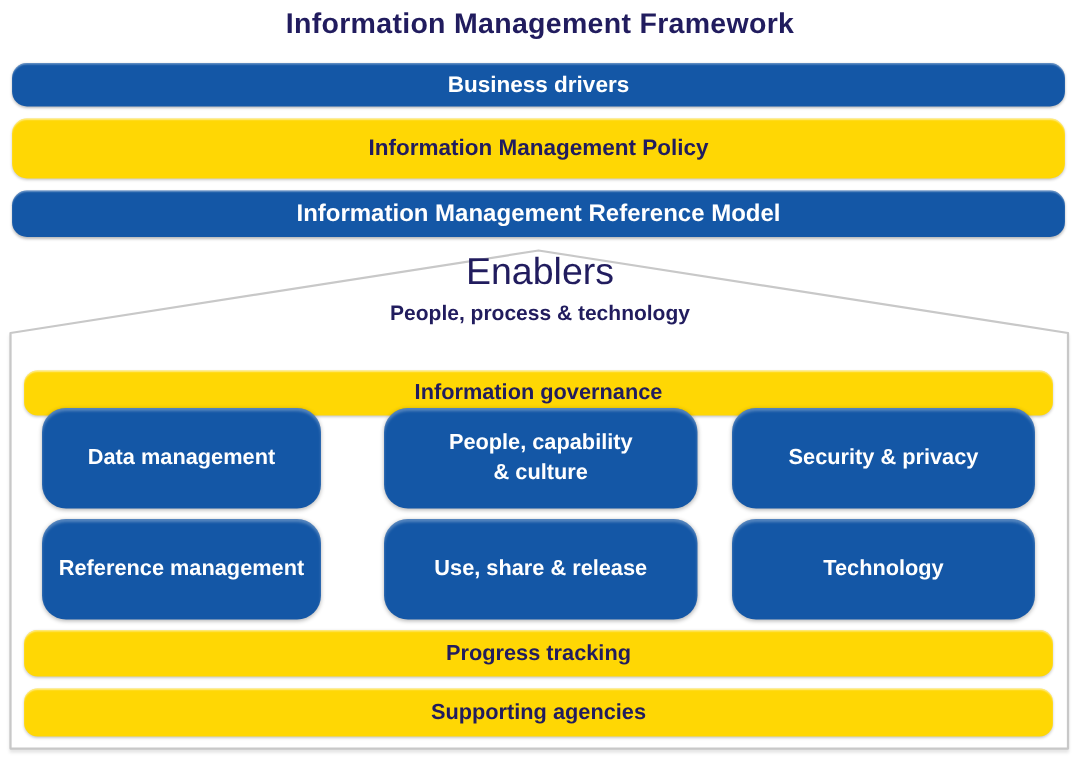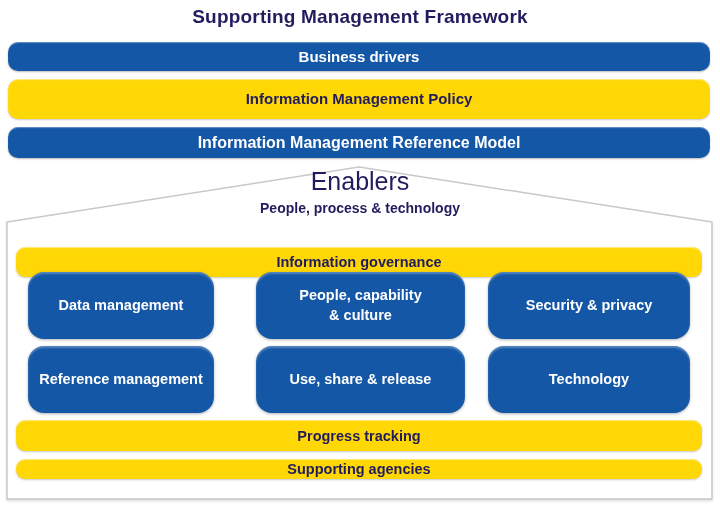--- a/index.html
+++ b/index.html
@@ -55,38 +55,38 @@
 
   .inner-bar{
     position:absolute;left:16px;width:686px;height:30px;
     background:var(--yellow);color:var(--navy);border-radius:9px;
     display:flex;align-items:center;justify-content:center;
     font-weight:bold;font-size:14.5px;
     box-shadow:inset 0 1px 1px rgba(255,255,255,.5), 0 1px 2px rgba(0,0,0,.22);
   }
   #bar-governance{top:232px;margin-top:15px;}
   #bar-progress{top:420px;height:31px;}
-  #bar-agencies{top:459px;height:20px;}
+  #bar-agencies{top:459px;height:32px;}
 
   .ebox{
     position:absolute;background:var(--blue);color:#ffffff;border-radius:16px;
     display:flex;flex-direction:column;align-items:center;justify-content:center;
     text-align:center;font-weight:bold;font-size:14.5px;line-height:1.35;
     box-shadow:inset 0 2px 2px rgba(255,255,255,.28), 0 1px 3px rgba(0,0,0,.30);
   }
   .row1{top:272px;height:67px;}
   .row2{top:346px;height:67px;}
   .col1{left:28px;width:186px;}
   .col2{left:256px;width:209px;}
   .col3{left:488px;width:202px;}
 </style>
 </head>
 <body>
 
-<div class="page-title">Supporting Management Framework</div>
+<div class="page-title">Information Management Framework</div>
 
 <div class="bar blue" id="bar-business">
   <span>Business drivers</span>
 </div>
 
 <div class="bar yellow" id="bar-policy">
   <span>Information Management Policy</span>
 </div>
 
 <div class="bar blue" id="bar-reference">

